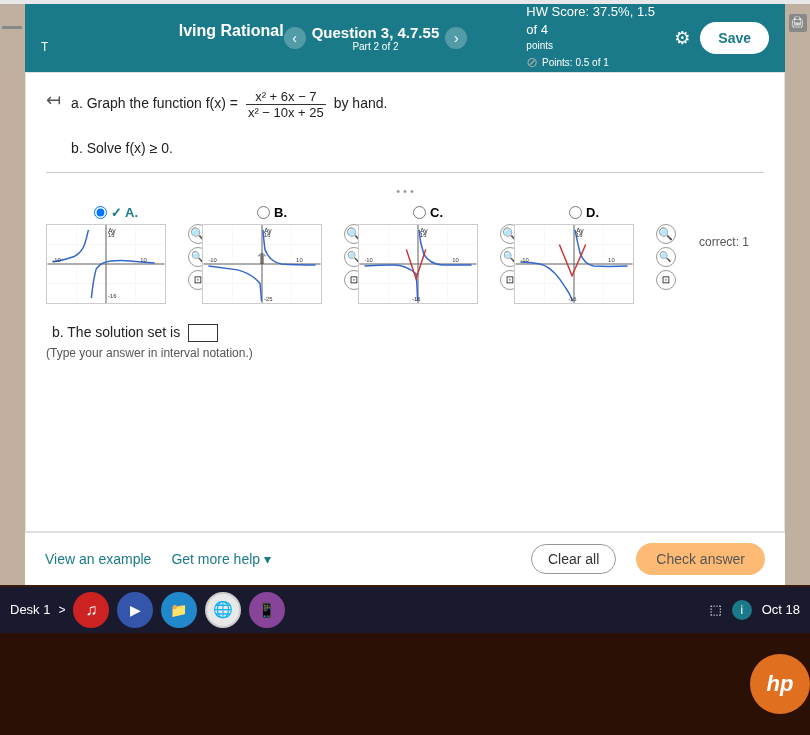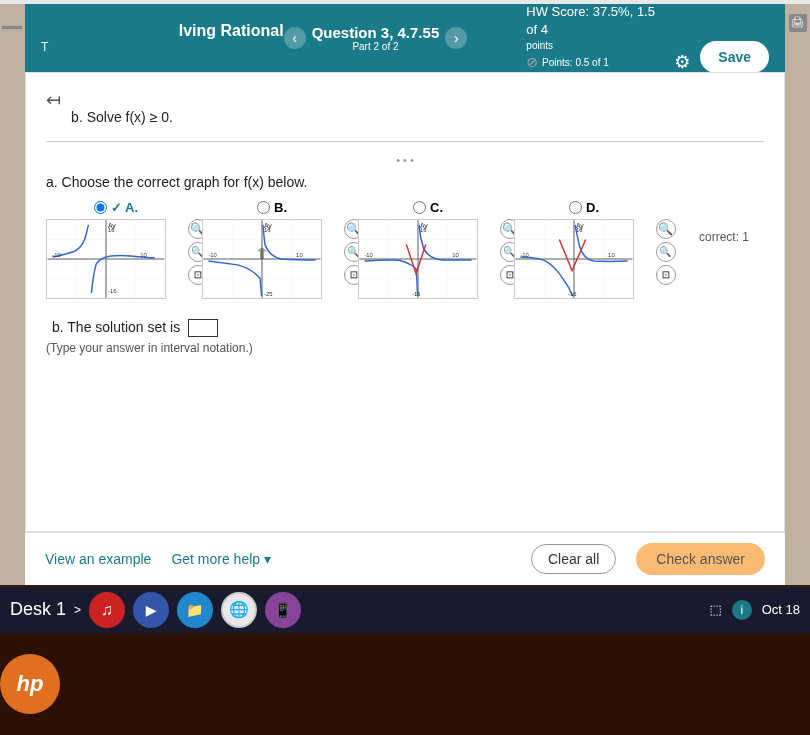--- a/index.html
+++ b/index.html
@@ -25,21 +25,21 @@
     .nav-btn {
       background: rgba(255,255,255,0.25);
       border: none;
       color: white;
       width: 22px; height: 22px;
       border-radius: 50%;
       cursor: pointer;
       font-size: 14px;
       display: flex; align-items: center; justify-content: center;
     }
-    .header-right { flex: 1; display: flex; align-items: flex-end; justify-content: flex-end; gap: 10px; }
+    .header-right { flex: 1; display: flex; align-items: center; justify-content: flex-end; gap: 10px; }
     .hw-score { font-size: 13px; line-height: 1.4; }
     .hw-score .pts { font-size: 10px; }
     .save-btn {
       background: white;
       color: #1a7a8a;
       border: none;
       padding: 8px 18px;
       border-radius: 20px;
       font-weight: bold;
       font-size: 14px;
@@ -149,32 +149,32 @@
       gap: 8px;
       margin-top: 2px;
     }
     .taskbar-item {
       width: 36px; height: 36px;
       border-radius: 50%;
       display: flex; align-items: center; justify-content: center;
       cursor: pointer;
       font-size: 18px;
     }
-    .taskbar-label { color: white; font-size: 18px; }
+    .taskbar-label { color: white; font-size: 13px; }
     .taskbar-chevron { color: white; font-size: 12px; cursor: pointer; }
     .taskbar-spacer { flex: 1; }
     .taskbar-right { display: flex; align-items: center; gap: 10px; color: white; font-size: 13px; }
 
     
     .hp-area {
       background: #2a1005;
       height: 110px;
       display: flex;
       align-items: center;
-      justify-content: flex-start;
+      justify-content: flex-end;
     }
     .hp-logo {
       width: 60px; height: 60px;
       background: #e07020;
       border-radius: 50%;
       display: flex; align-items: center; justify-content: center;
       color: white;
       font-size: 22px;
       font-style: italic;
       font-weight: bold;
@@ -224,30 +224,37 @@
           <span class="gear-icon">⚙</span>
           <button class="save-btn">Save</button>
         </div>
       </div>
 
       <div class="content-area" style="position:relative;">
 
         <div style="display:flex; align-items:flex-start; margin-bottom:8px;">
           <span class="back-icon">↤</span>
           <div>
+            <div class="problem-text">
+              <span>a. Graph the function f(x) = </span>
+              <span style="display:inline-block; text-align:center; vertical-align:middle; margin: 0 4px;">
+                <span style="display:block; border-bottom:1px solid #333; padding:0 2px; font-size:13px;">x² + 6x − 7</span>
+                <span style="display:block; padding:0 2px; font-size:13px;">x² − 10x + 25</span>
+              </span>
+              <span> by hand.</span>
+            </div>
             <div class="problem-text" style="margin-top:20px;">
               <span>b. Solve f(x) ≥ 0.</span>
             </div>
           </div>
         </div>
 
         <hr class="divider">
         <div style="text-align:center; font-size:11px; color:#999; margin-bottom:8px;">• • •</div>
 
-        <div class="sub-question">a. Choose the correct graph for f(x) below.</div>
 
         <div class="graph-options">
 
           <div class="graph-option">
             <label class="radio-label checked-label">
               <input type="radio" name="graph" checked="" class="radio-input" style="">
               <span style="color:#1a7a8a;">✓ A.</span>
             </label>
             <div class="graph-wrapper">
               <div class="graph-container">

